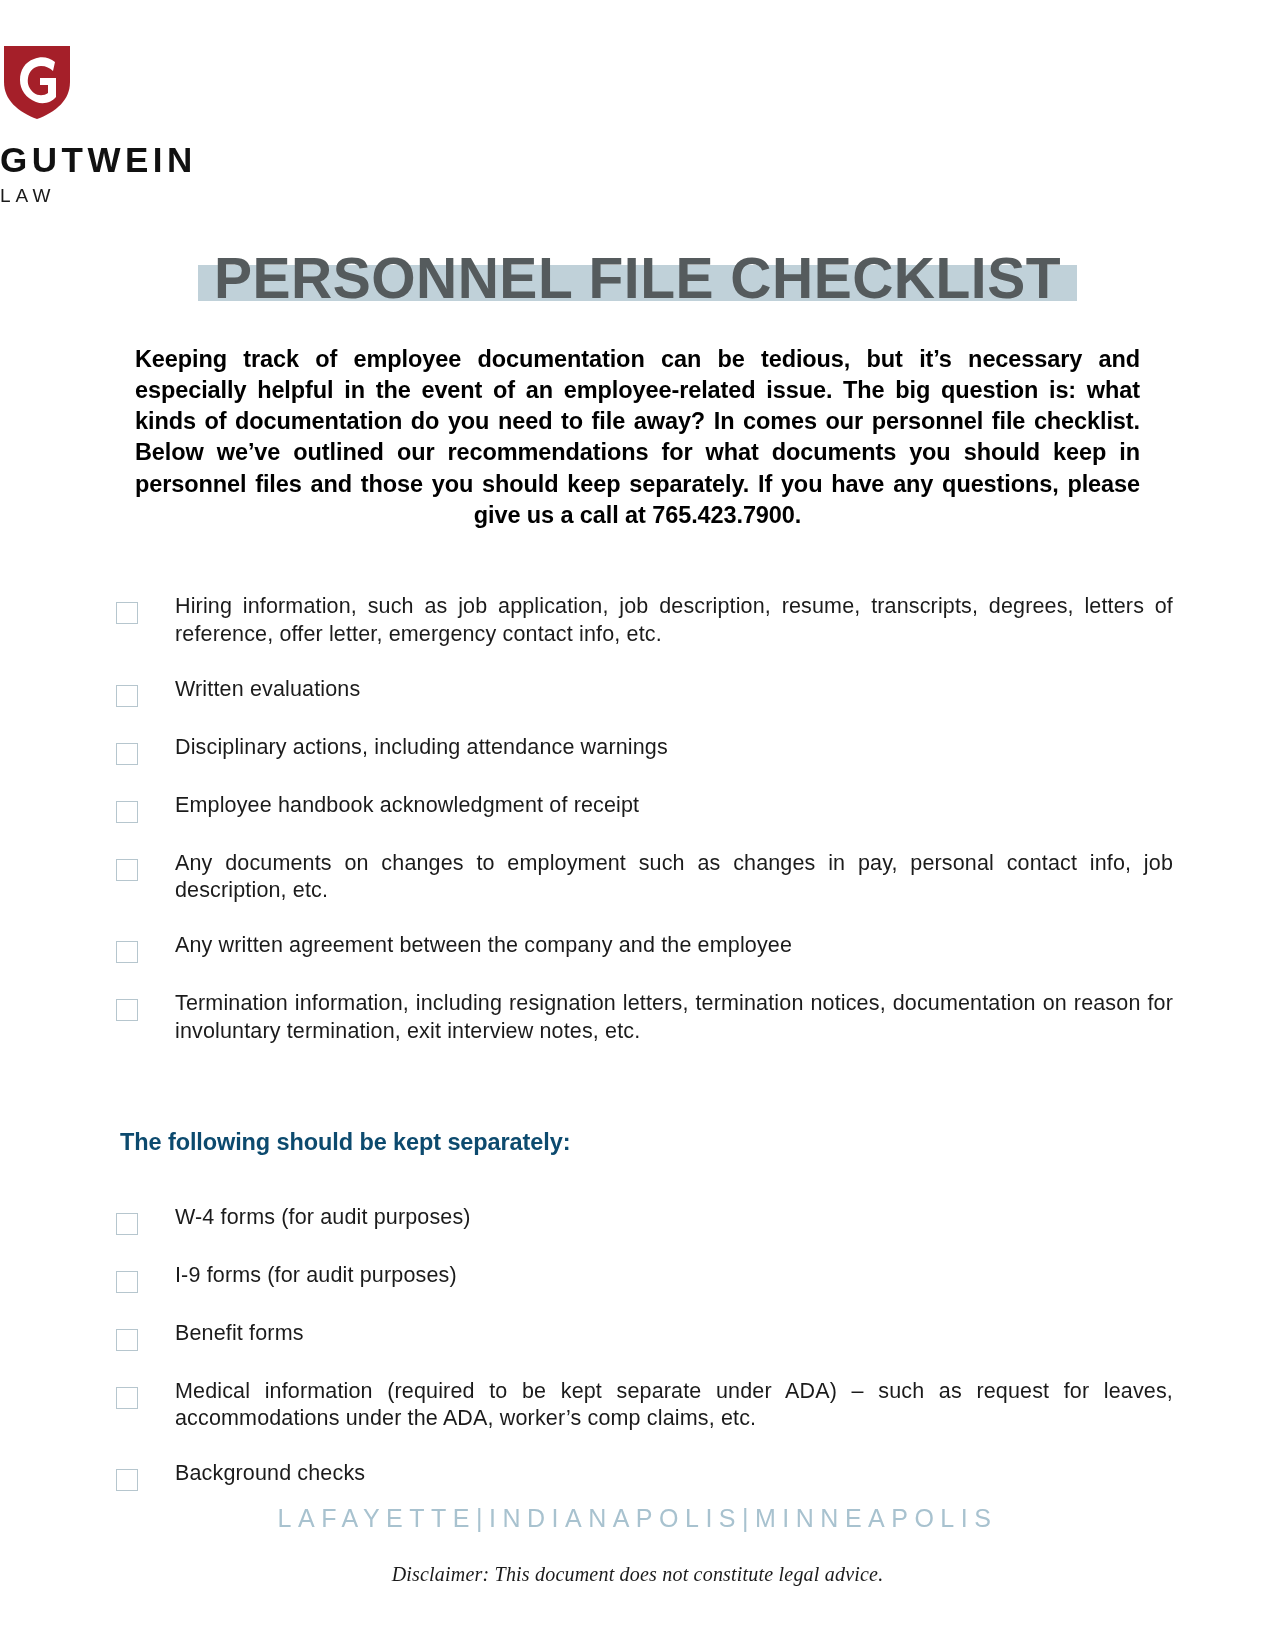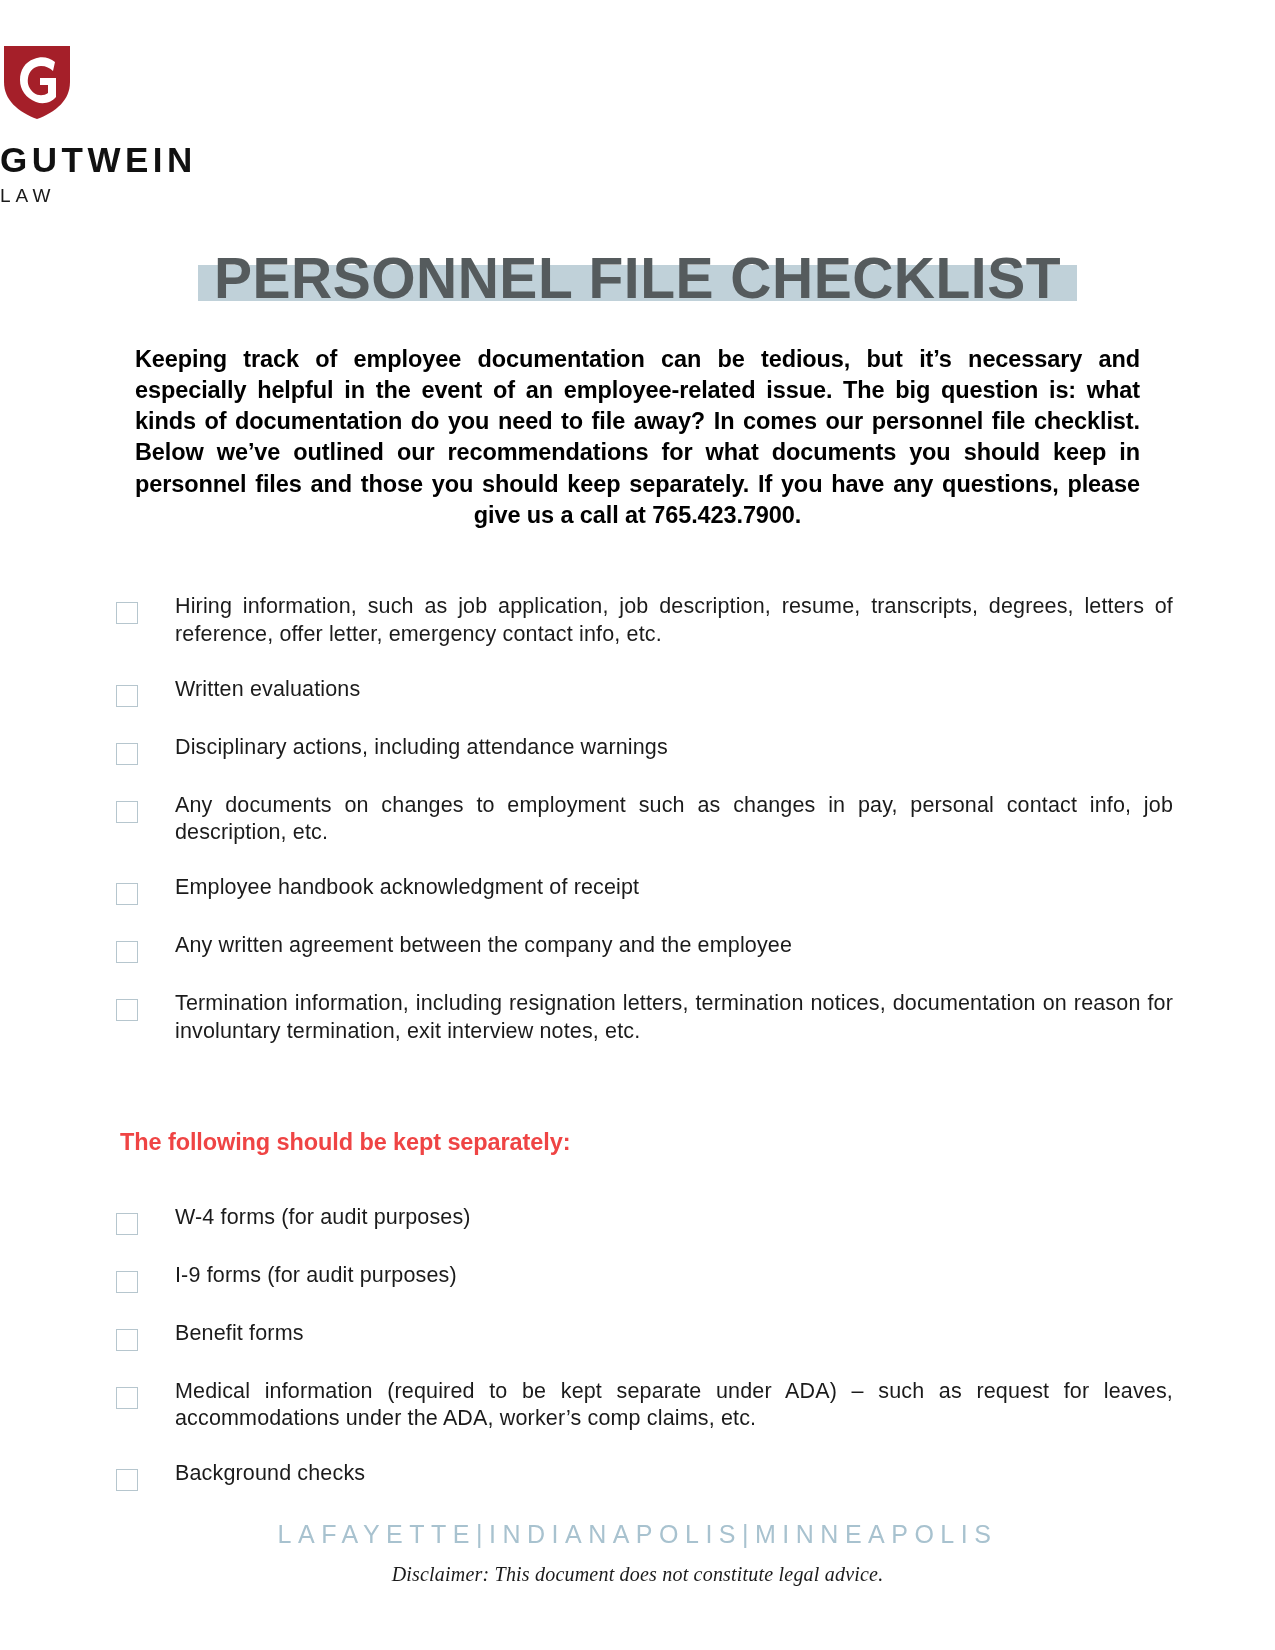--- a/index.html
+++ b/index.html
@@ -139,21 +139,21 @@
   }
   .check-text.single { text-align: left; }
 
   
   .section-heading {
     margin-top: 56px;
     padding-left: 120px;
     font-family: "Liberation Sans", sans-serif;
     font-weight: bold;
     font-size: 23.5px;
-    color: #ef4444;
+    color: #0c4a6e;
     letter-spacing: -0.1px;
   }
 
   .list-wrap.second {
     margin-top: 48px;
   }
 
   
   .footer {
     position: absolute;
@@ -165,21 +165,21 @@
   .offices {
     font-family: "Liberation Sans", sans-serif;
     font-weight: normal;
     font-size: 25px;
     letter-spacing: 6.5px;
     color: #a8c2cf;
     line-height: 1;
   }
   .offices .sep { color: #a8c2cf; }
   .disclaimer {
-    margin-top: 17px;
+    margin-top: 33px;
     font-family: "Liberation Serif", serif;
     font-style: italic;
     font-size: 20px;
     color: #1a1a1a;
     letter-spacing: 0.2px;
     line-height: 1;
   }
 </style>
 </head>
 <body>
@@ -220,26 +220,26 @@
       <span class="check-text single">Written evaluations</span>
     </div>
 
     <div class="check-item">
       <span class="checkbox"></span>
       <span class="check-text single">Disciplinary actions, including attendance warnings</span>
     </div>
 
     <div class="check-item">
       <span class="checkbox"></span>
+      <span class="check-text single">Employee handbook acknowledgment of receipt</span>
+    </div>
+
+    <div class="check-item">
+      <span class="checkbox"></span>
       <span class="check-text">Any documents on changes to employment such as changes in pay, personal contact info, job description, etc.</span>
-    </div>
-
-    <div class="check-item">
-      <span class="checkbox"></span>
-      <span class="check-text single">Employee handbook acknowledgment of receipt</span>
     </div>
 
     <div class="check-item">
       <span class="checkbox"></span>
       <span class="check-text single">Any written agreement between the company and the employee</span>
     </div>
 
     <div class="check-item">
       <span class="checkbox"></span>
       <span class="check-text">Termination information, including resignation letters, termination notices, documentation on reason for involuntary termination, exit interview notes, etc.</span>

